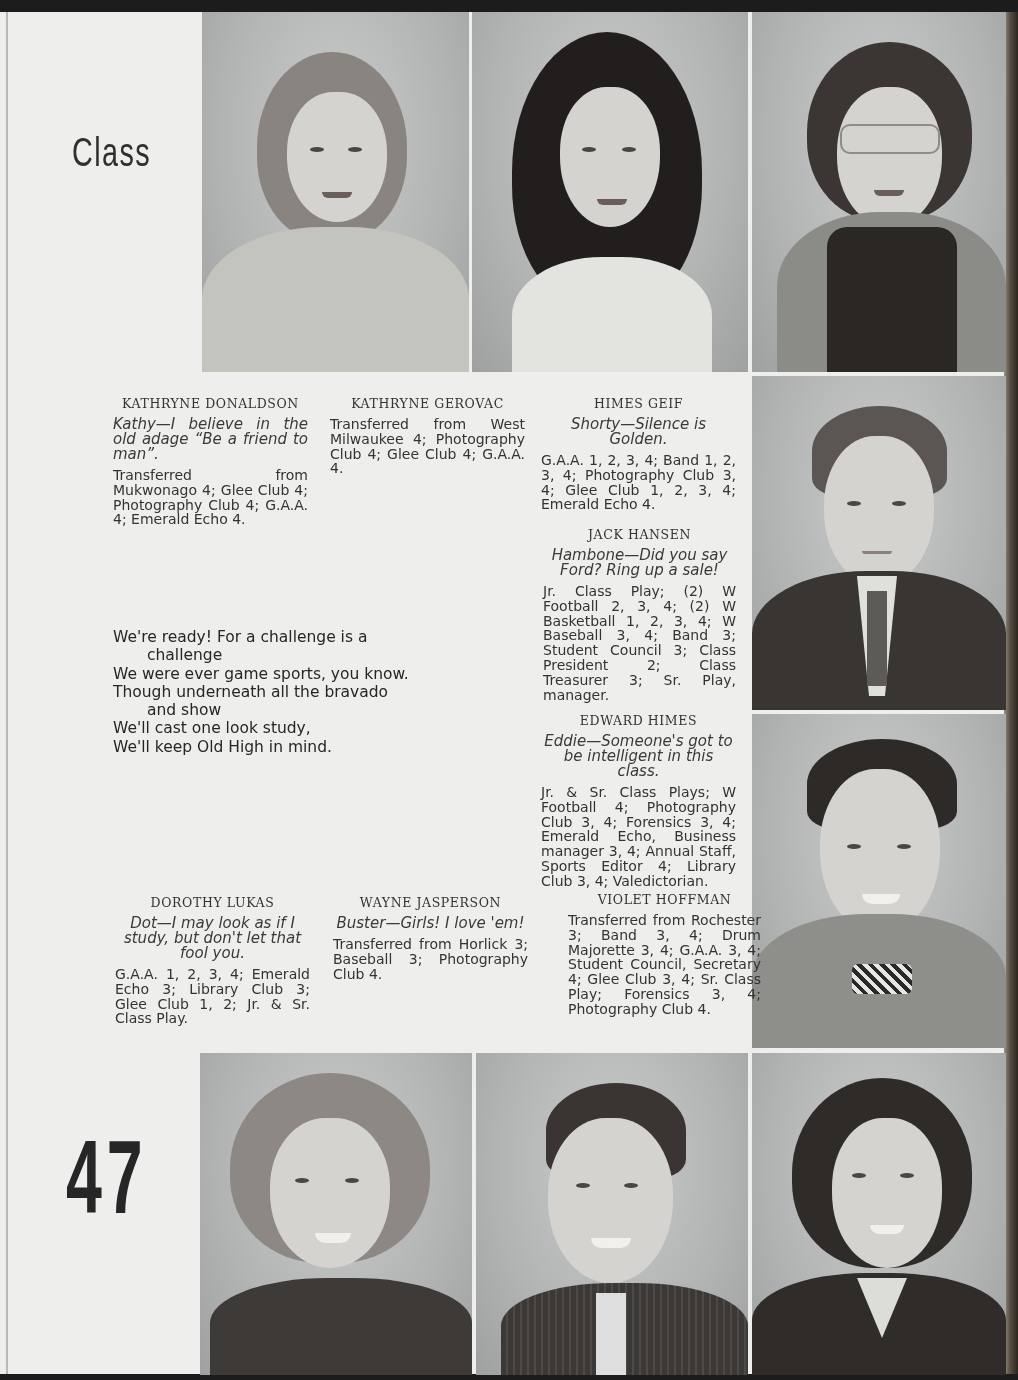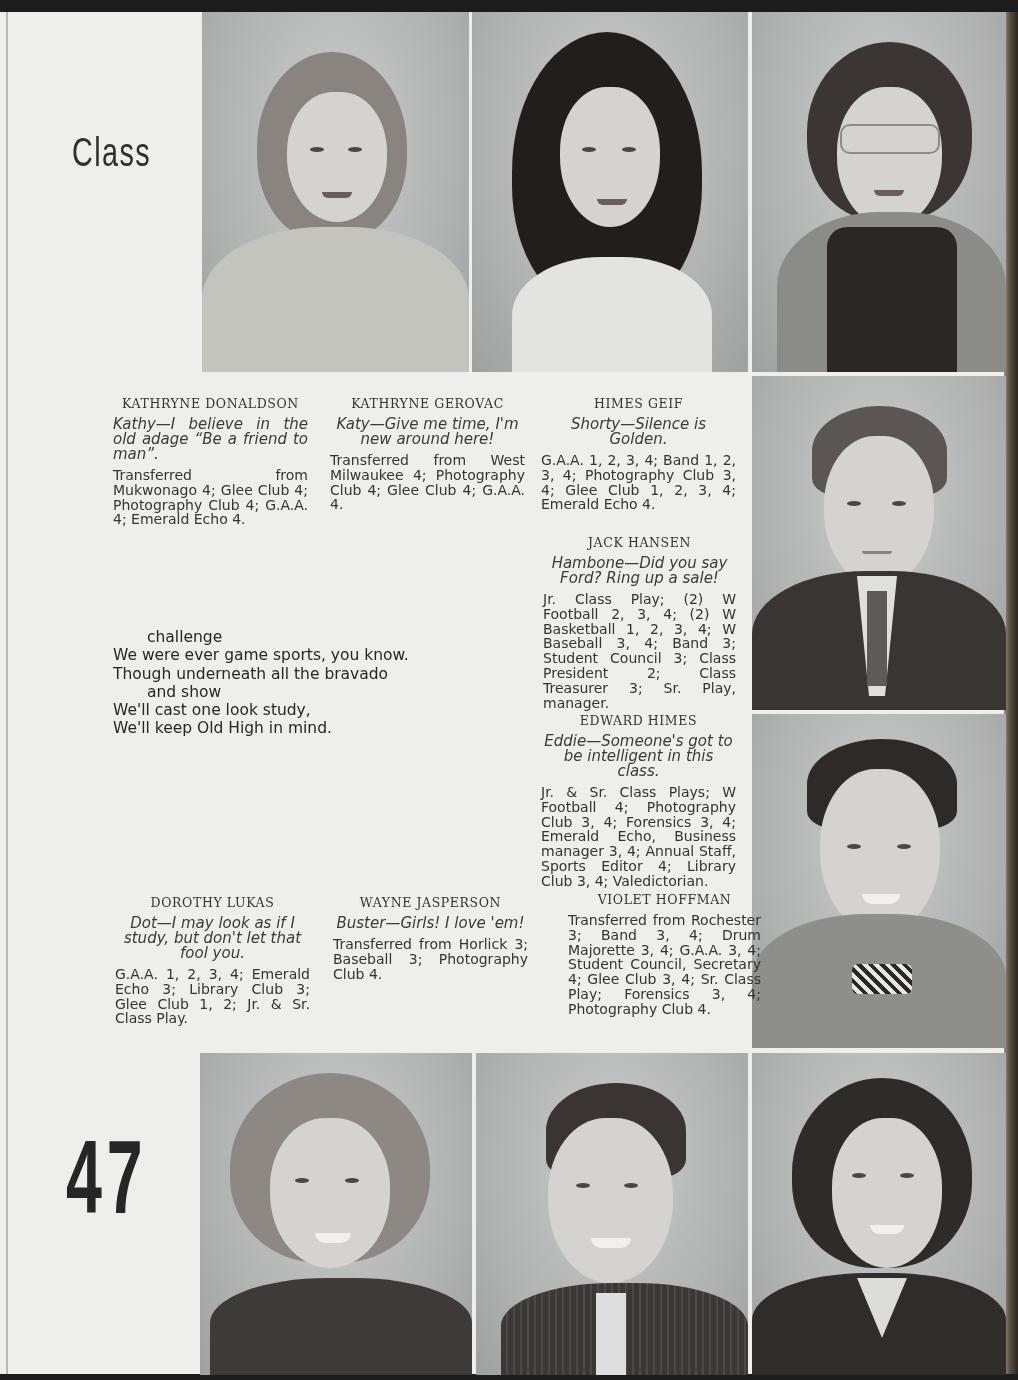--- a/index.html
+++ b/index.html
@@ -144,31 +144,30 @@
 </div>
 
 <div class="entry" style="left:113px;top:396px;width:195px;">
   <div class="name">KATHRYNE DONALDSON</div>
   <div class="motto" style="text-align:justify;text-align-last:left;">Kathy—I believe in the old adage “Be a friend to man”.</div>
   <div class="acts">Transferred from Mukwonago 4; Glee Club 4; Photography Club 4; G.A.A. 4; Emerald Echo 4.</div>
 </div>
 
 <div class="entry" style="left:330px;top:396px;width:195px;">
   <div class="name">KATHRYNE GEROVAC</div>
-  <div class="motto">Katy—Give me time, I'm new around here!</div>
   <div class="acts">Transferred from West Milwaukee 4; Photography Club 4; Glee Club 4; G.A.A. 4.</div>
 </div>
 
 <div class="entry" style="left:541px;top:396px;width:195px;">
   <div class="name">HIMES GEIF</div>
   <div class="motto">Shorty—Silence is Golden.</div>
   <div class="acts">G.A.A. 1, 2, 3, 4; Band 1, 2, 3, 4; Photography Club 3, 4; Glee Club 1, 2, 3, 4; Emerald Echo 4.</div>
 </div>
 
-<div class="entry" style="left:543px;top:527px;width:193px;margin-top:8px;">
+<div class="entry" style="left:543px;top:527px;width:193px;">
   <div class="name">JACK HANSEN</div>
   <div class="motto">Hambone—Did you say Ford? Ring up a sale!</div>
   <div class="acts">Jr. Class Play; (2) W Football 2, 3, 4; (2) W Basketball 1, 2, 3, 4; W Baseball 3, 4; Band 3; Student Council 3; Class President 2; Class Treasurer 3; Sr. Play, manager.</div>
 </div>
 
 <div class="entry" style="left:541px;top:713px;width:195px;">
   <div class="name">EDWARD HIMES</div>
   <div class="motto">Eddie—Someone's got to be intelligent in this class.</div>
   <div class="acts">Jr. &amp; Sr. Class Plays; W Football 4; Photography Club 3, 4; Forensics 3, 4; Emerald Echo, Business manager 3, 4; Annual Staff, Sports Editor 4; Library Club 3, 4; Valedictorian.</div>
 </div>
@@ -184,19 +183,20 @@
   <div class="motto">Buster—Girls! I love 'em!</div>
   <div class="acts">Transferred from Horlick 3; Baseball 3; Photography Club 4.</div>
 </div>
 
 <div class="entry" style="left:568px;top:892px;width:193px;">
   <div class="name">VIOLET HOFFMAN</div>
   <div class="acts">Transferred from Rochester 3; Band 3, 4; Drum Majorette 3, 4; G.A.A. 3, 4; Student Council, Secretary 4; Glee Club 3, 4; Sr. Class Play; Forensics 3, 4; Photography Club 4.</div>
 </div>
 
 <div class="poem">
+  <span class="line">We're ready!  For a challenge is a</span>
   <span class="line indent">challenge</span>
   <span class="line">We were ever game sports, you know.</span>
   <span class="line">Though underneath all the bravado</span>
   <span class="line indent">and show</span>
   <span class="line">We'll cast one look study,</span>
   <span class="line">We'll keep Old High in mind.</span>
 </div>
 
 </body></html>

